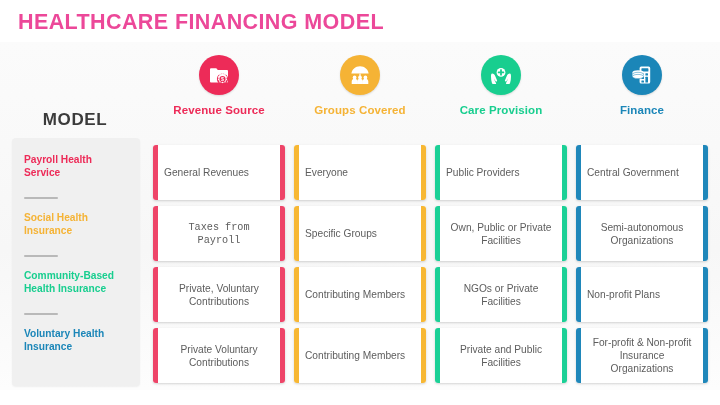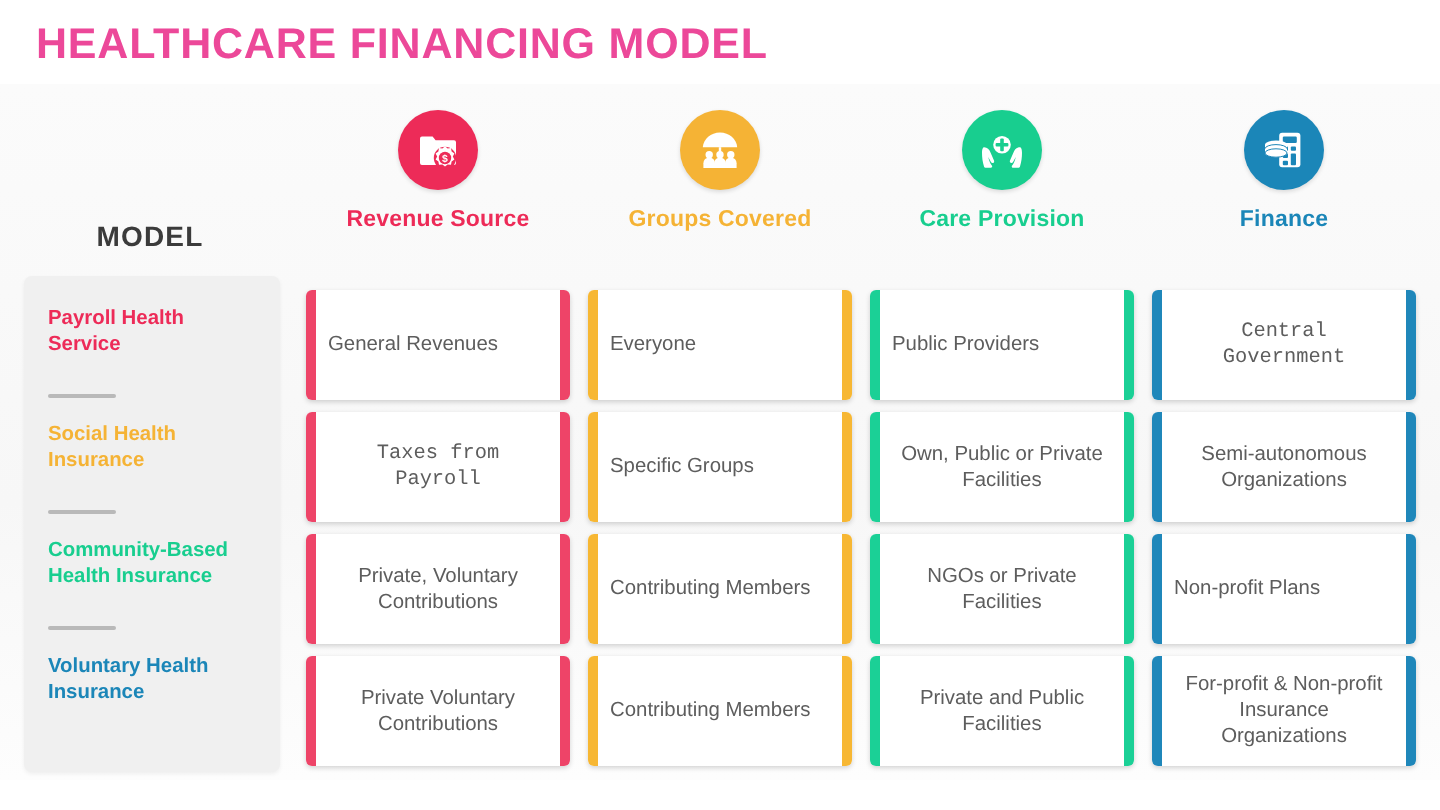--- a/index.html
+++ b/index.html
@@ -70,21 +70,21 @@
     white-space: nowrap;
   }
 
   
   .model-word {
     position: absolute;
     left: 14px;
     top: 110px;
     width: 122px;
     text-align: center;
-    font-size: 14px;
+    font-size: 17px;
     font-weight: bold;
     letter-spacing: 0.6px;
     color: #3b3b3b;
   }
   .model-panel {
     position: absolute;
     left: 12px;
     top: 138px;
     width: 128px;
     height: 248px;
@@ -248,21 +248,21 @@
   <div class="cell" id="c01" style="left:294px; top:145px;">
     <span class="bar left" id="c01bl" style="background: rgb(247, 183, 51);"></span>
     <span class="bar right" id="c01br" style="background: rgb(247, 183, 51);"></span>
     <span class="cell-text">Everyone</span>
   </div>
   <div class="cell" id="c02" style="left:435px; top:145px;">
     <span class="bar left" id="c02bl" style="background: rgb(27, 208, 150);"></span>
     <span class="bar right" id="c02br" style="background: rgb(27, 208, 150);"></span>
     <span class="cell-text">Public Providers</span>
   </div>
-  <div class="cell" id="c03" style="left:576px; top:145px;font-family:Liberation Mono, monospace;">
+  <div class="cell" id="c03" style="left:576px; top:145px;">
     <span class="bar left" id="c03bl" style="background: rgb(31, 135, 186);"></span>
     <span class="bar right" id="c03br" style="background: rgb(31, 135, 186);"></span>
     <span class="cell-text">Central Government</span>
   </div>
 
   <div class="cell" id="c10" style="left:153px; top:206px;font-family:Liberation Mono, monospace;">
     <span class="bar left" id="c10bl" style="background: rgb(238, 68, 104);"></span>
     <span class="bar right" id="c10br" style="background: rgb(238, 68, 104);"></span>
     <span class="cell-text">Taxes from Payroll</span>
   </div>

